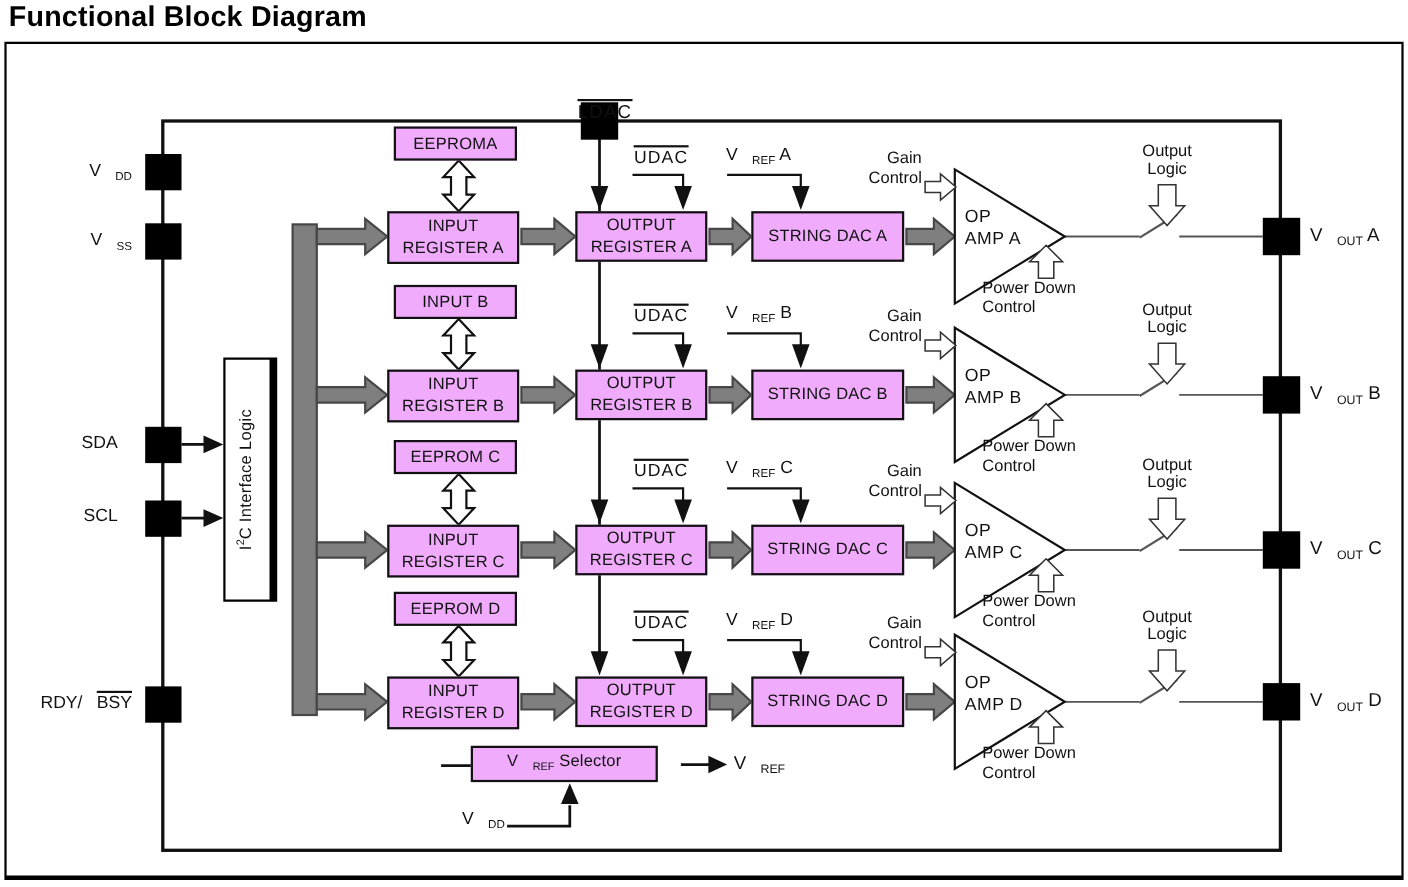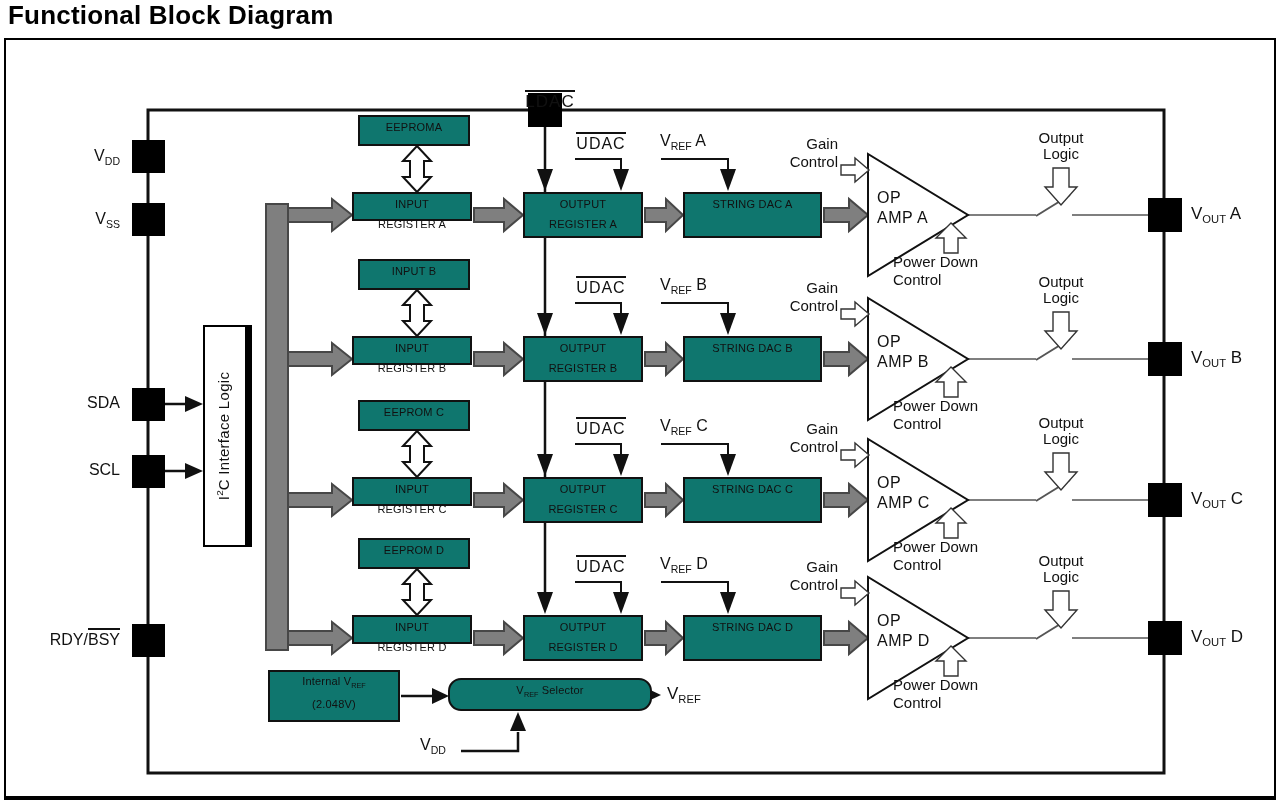--- a/index.html
+++ b/index.html
@@ -4,49 +4,49 @@
 <style>
   html,body{margin:0;padding:0;background:#fff;}
   .stage{position:relative;width:1280px;height:806px;background:#fff;overflow:hidden;
          font-family:"Liberation Sans",sans-serif;color:#111;padding-left:45px;}
   .title{position:absolute;left:8px;top:0px;margin:0;font-size:26px;font-weight:bold;
          letter-spacing:.2px;color:#000;z-index:3;}
   .frame{position:absolute;left:4px;top:38px;width:1272px;height:762px;box-sizing:border-box;
          border:2px solid #000;border-bottom-width:4px;z-index:0;background:#fff;}
   svg.wires{position:absolute;left:0;top:0;z-index:1;}
   .row{position:absolute;left:0;top:0;width:100%;height:0;z-index:2;}
-  .box{position:absolute;background:#0f766e;border:2px solid #111;box-sizing:border-box;
-       display:flex;align-items:flex-start;justify-content:center;text-align:center;
-       font-size:11px;line-height:20px;letter-spacing:.2px;}
+  .box{position:absolute;background:#f0abfc;border:2px solid #111;box-sizing:border-box;
+       display:flex;align-items:center;justify-content:center;text-align:center;
+       font-size:15px;line-height:20px;letter-spacing:.2px;}
   .eeprom{left:358px;top:-100px;width:112px;height:31px;}
-  .inreg {left:352px;top:-23px;width:120px;height:29px;}
+  .inreg {left:352px;top:-23px;width:120px;height:48px;}
   .outreg{left:523px;top:-23px;width:120px;height:46px;}
   .strdac{left:683px;top:-23px;width:139px;height:46px;}
   .lbl{position:absolute;font-size:16px;white-space:nowrap;color:#111;}
   .udac   {left:566px;top:-83px;width:70px;text-align:center;letter-spacing:1px;}
   .vreflbl{left:660px;top:-83px;}
   .gain   {left:748px;top:-80px;width:90px;text-align:right;font-size:15px;line-height:18px;}
   .oplbl  {left:877px;top:-27px;font-size:16px;line-height:20px;letter-spacing:.5px;}
   .pdlbl  {left:893px;top:38px;width:120px;font-size:15px;line-height:18px;}
   .ollbl  {left:1023px;top:-85px;width:76px;text-align:center;font-size:15px;line-height:16px;}
   .voutlbl{left:1191px;top:-11px;font-size:17px;}
   .pin{position:absolute;width:33px;height:33px;background:#000;z-index:2;}
   .pinlbl{position:absolute;left:18px;width:102px;text-align:right;font-size:16px;
           white-space:nowrap;z-index:2;}
   .ldaclbl{position:absolute;left:505px;top:62px;width:90px;text-align:center;font-size:17px;
            letter-spacing:1px;z-index:2;margin-top:28px;}
   .ovl{display:inline-block;border-top:2px solid #111;padding-top:1px;line-height:1.1;}
-  sub{font-size:66%;letter-spacing:0;}
+  sub{font-size:66%;letter-spacing:0;margin-left:13px;}
   sup{font-size:66%;letter-spacing:0;}
   .i2cbox{position:absolute;left:203px;top:325px;width:49px;height:222px;box-sizing:border-box;
           background:#fff;border:2px solid #000;border-right-width:7px;z-index:2;}
   .i2ctext{position:absolute;left:46%;top:50%;transform:translate(-50%,-50%) rotate(-90deg);
            white-space:nowrap;font-size:15px;letter-spacing:.3px;}
   .internalbox{left:268px;top:670px;width:132px;height:52px;line-height:19px;}
-  .selectorbox{left:448px;top:678px;width:204px;height:33px;border-radius:13px;}
+  .selectorbox{left:428px;top:678px;width:170px;height:33px;}
   .vrefout {position:absolute;left:667px;top:684px;font-size:17px;z-index:2;white-space:nowrap;}
   .vreflist{position:absolute;left:588px;top:719px;font-size:16px;z-index:2;white-space:nowrap;}
   .vddbot  {position:absolute;left:420px;top:736px;font-size:16px;z-index:2;white-space:nowrap;}
 </style>
 </head>
 <body>
 
 <div class="stage">
 
   <h1 class="title">Functional Block Diagram</h1>
@@ -216,22 +216,19 @@
     <div class="lbl udac"><span class="ovl">UDAC</span></div>
     <div class="lbl vreflbl"><span>V</span><sub>REF</sub><span> D</span></div>
     <div class="lbl gain"><span>Gain</span><br><span>Control</span></div>
     <div class="lbl oplbl"><span>OP</span><br><span>AMP D</span></div>
     <div class="lbl pdlbl"><span>Power Down</span><br><span>Control</span></div>
     <div class="lbl ollbl"><span>Output</span><br><span>Logic</span></div>
     <div class="pin" style="left:1148px;top:-17px;width:34px;height:34px"></div>
     <div class="lbl voutlbl"><span>V</span><sub>OUT</sub><span> D</span></div>
   </div>
 
-  <div class="box internalbox" style="position:absolute;z-index:2">
-    <div><span>Internal V</span><sub>REF</sub><br><span>(2.048V)</span></div>
-  </div>
   <div class="box selectorbox" style="position:absolute;z-index:2">
     <div><span>V</span><sub>REF</sub><span> Selector</span></div>
   </div>
   <div class="vrefout"><span>V</span><sub>REF</sub></div>
   <div class="vddbot"><span>V</span><sub>DD</sub></div>
 
 </div>
 
 </body></html>

